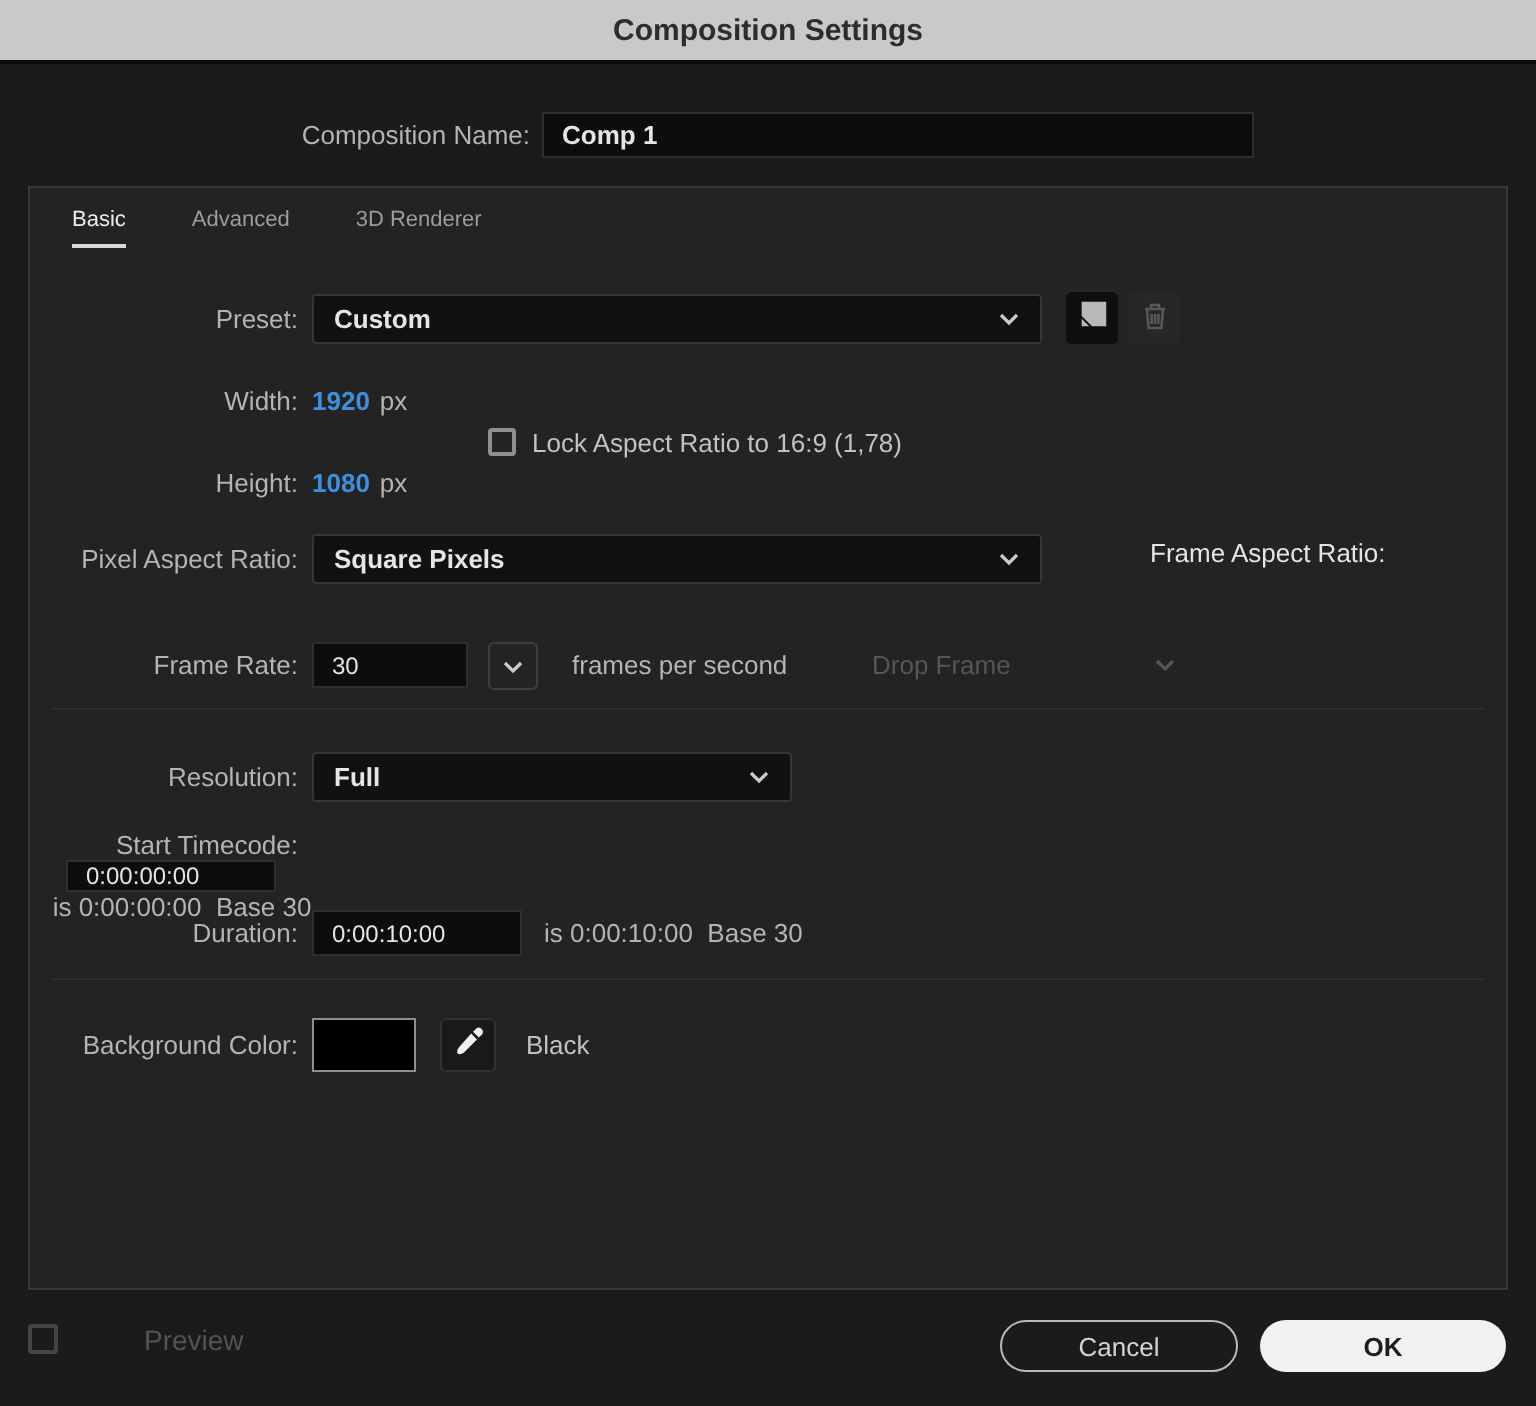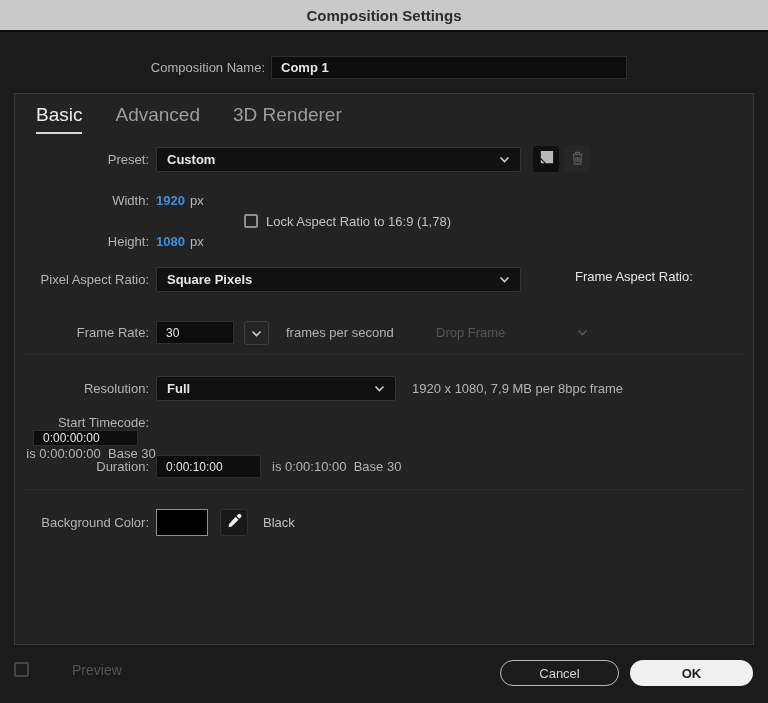--- a/index.html
+++ b/index.html
@@ -30,21 +30,21 @@
   }
 
   
   .panel {
     position: absolute; left: 14px; top: 93px; width: 740px; height: 552px;
     background: #232323; border: 1px solid #383838;
   }
 
   
   .tabs { position: absolute; left: 21px; top: 10px; display: flex; gap: 33px; }
-  .tab { color: #9d9d9d; font-size: 19px; padding-bottom: 6px; cursor: default; }
+  .tab { color: #9d9d9d; font-size: 11px; padding-bottom: 6px; cursor: default; }
   .tab.active { color: #ececec; border-bottom: 2px solid #d8d8d8; }
 
   
   .frow { position: absolute; left: 0; display: flex; align-items: center; }
   .flabel { width: 134px; text-align: right; margin-right: 7px; color: #b4b4b4; flex: none; }
 
   
   .dropdown {
     height: 25px; background: #111111; border: 1px solid #353535; border-radius: 2px;
     display: flex; align-items: center; color: #e6e6e6; font-weight: 600;
@@ -220,21 +220,20 @@
   <div class="frow" style="top:281px; height:26px;">
     <span class="flabel">Resolution:</span>
     <div class="dropdown" style="width:240px;">
       <span>Full</span>
       <span class="chev">
         <svg width="11" height="7" viewBox="0 0 11 7">
             <path d="M1.5 1.5l4 4 4-4" stroke="#cccccc" stroke-width="1.6" fill="none"></path>
           </svg>
       </span>
     </div>
-    <span style="margin-left:16px;" class="pre">1920 x 1080, 7,9 MB per 8bpc frame</span>
   </div>
 
   <div class="frow" style="top:321px; height:23px;flex-direction:column;">
     <span class="flabel">Start Timecode:</span>
     <input type="text" class="textinput" style="width: 105px;" value="0:00:00:00">
     <span style="margin-left:11px;" class="pre">is 0:00:00:00  Base 30</span>
   </div>
 
   <div class="frow" style="top:361px; height:23px;">
     <span class="flabel">Duration:</span>

